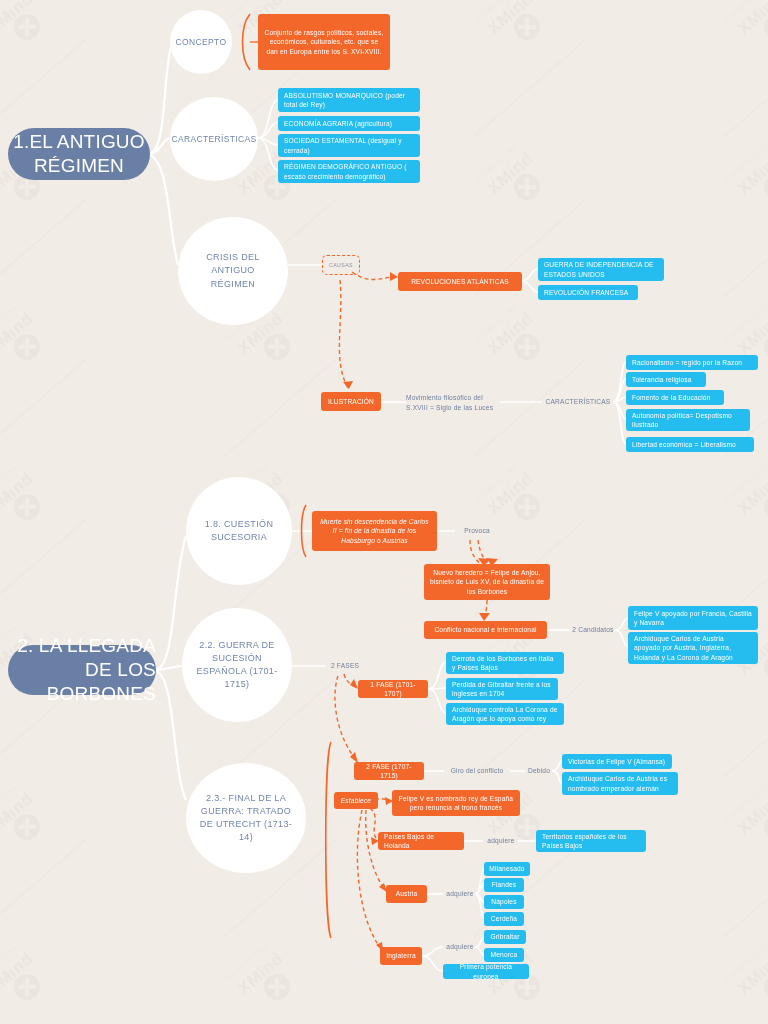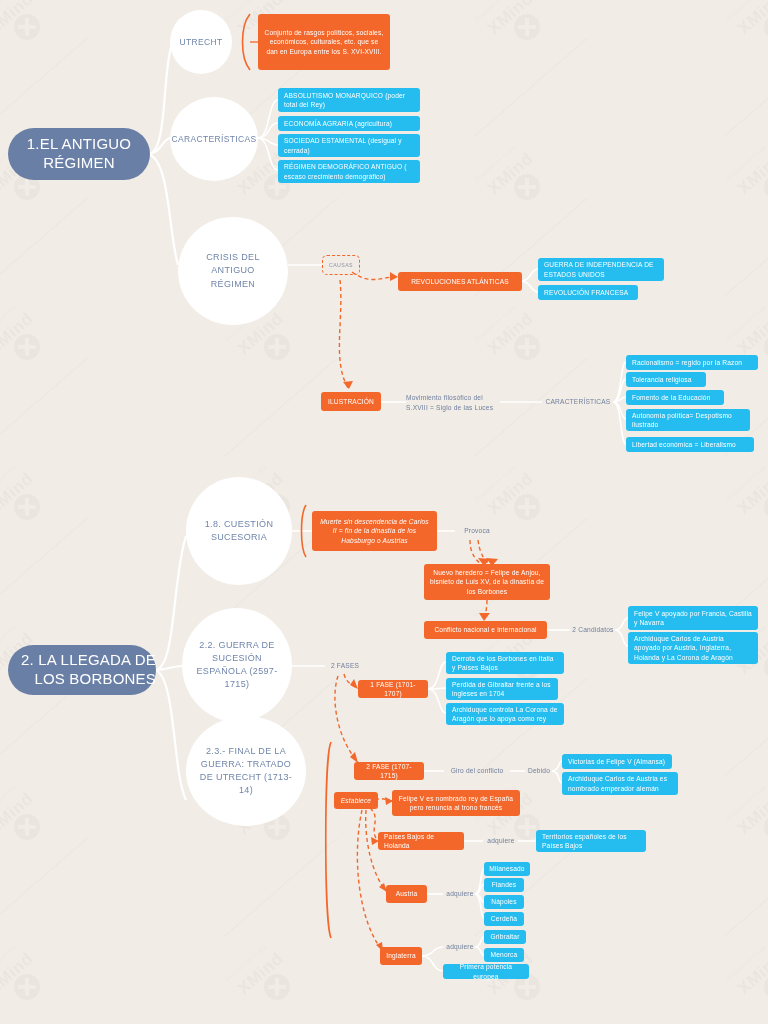--- a/index.html
+++ b/index.html
@@ -40,21 +40,21 @@
   svg.layer{position:absolute;left:0;top:0;width:768px;height:1024px;pointer-events:none;}
   #links-white{z-index:1;}
   #links-orange{z-index:3;}
 
   
   .node{position:absolute;box-sizing:border-box;z-index:4;}
 
   .root{
     background:#6a7fa6;color:#ffffff;border-radius:28px;
     display:flex;align-items:center;justify-content:center;text-align:center;
-    font-size:15px;line-height:1.25;letter-spacing:.2px;
+    font-size:19px;line-height:1.25;letter-spacing:.2px;
   }
 
   .circle{
     background:#ffffff;border-radius:50%;
     display:flex;align-items:center;justify-content:center;text-align:center;
     color:#7085ab;font-size:8.5px;line-height:1.45;letter-spacing:.35px;
     z-index:2;padding:0 10px;
   }
   .circle.sz2{font-size:9px;}
 
@@ -413,21 +413,21 @@
       <polygon points="379,841 371,837 372,845"></polygon>
       <polygon points="387,892 379,887 384,883"></polygon>
       <polygon points="383,951 376,945 382,942"></polygon>
       <polygon points="398,277 390,272 390,281"></polygon>
       <polygon points="349,389 343,382 353,381"></polygon>
     </g>
   </svg>
 
   <div class="node root" style="left:8px;top:128px;width:142px;height:52px;">1.EL ANTIGUO RÉGIMEN</div>
 
-  <div class="node circle" style="left:170px;top:10px;width:62px;height:64px;">UTRECHT</div>
+  <div class="node circle" style="left:170px;top:10px;width:62px;height:64px;">CONCEPTO</div>
 
   <div class="node box orange center" style="left:258px;top:14px;width:132px;height:56px;">Conjunto de rasgos  políticos, sociales, económicos, culturales, etc. que se dan en Europa entre los S. XVI-XVIII.</div>
 
   <div class="node circle" style="left:170px;top:97px;width:88px;height:84px;">CARACTERÍSTICAS</div>
 
   <div class="node box blue" style="left:278px;top:88px;width:142px;height:24px;">ABSOLUTISMO MONARQUICO (poder total del Rey)</div>
   <div class="node box blue" style="left:278px;top:116px;width:142px;height:15px;">ECONOMÍA AGRARIA (agricultura)</div>
   <div class="node box blue" style="left:278px;top:134px;width:142px;height:23px;">SOCIEDAD ESTAMENTAL (desigual y cerrada)</div>
   <div class="node box blue" style="left:278px;top:160px;width:142px;height:23px;">RÉGIMEN DEMOGRÁFICO ANTIGUO ( escaso crecimiento demográfico)</div>
 
@@ -462,39 +462,39 @@
 
   <div class="node box orange center" style="left:424px;top:564px;width:126px;height:36px;">Nuevo heredero = Felipe de Anjou, bisnieto de Luis XV, de la dinastía de los Borbones</div>
 
   <div class="node box orange center" style="left:424px;top:621px;width:123px;height:18px;">Conflicto nacional e internacional</div>
 
   <div class="node plain center" style="left:570px;top:623px;width:46px;height:14px;">2 Candidatos</div>
 
   <div class="node box blue" style="left:628px;top:606px;width:130px;height:24px;">Felipe V apoyado por Francia, Castilla y Navarra</div>
   <div class="node box blue" style="left:628px;top:632px;width:130px;height:32px;">Archiduque Carlos de Austria apoyado por Austria, Inglaterra, Holanda y La Corona de Aragón</div>
 
-  <div class="node circle sz2" style="left:182px;top:608px;width:110px;height:114px;">2.2. GUERRA DE SUCESIÓN ESPAÑOLA (2597-1715)</div>
+  <div class="node circle sz2" style="left:182px;top:608px;width:110px;height:114px;">2.2. GUERRA DE SUCESIÓN ESPAÑOLA (1701-1715)</div>
 
   <div class="node plain center" style="left:325px;top:659px;width:40px;height:14px;">2 FASES</div>
 
   <div class="node box orange center" style="left:358px;top:680px;width:70px;height:18px;">1 FASE (1701-1707)</div>
 
   <div class="node box blue" style="left:446px;top:652px;width:118px;height:22px;">Derrota de los Borbones en Italia y Países Bajos</div>
   <div class="node box blue" style="left:446px;top:678px;width:112px;height:22px;">Perdida de Gibraltar frente a los ingleses en 1704</div>
   <div class="node box blue" style="left:446px;top:703px;width:118px;height:22px;">Archiduque controla La Corona de Aragón que lo apoya como rey</div>
 
   <div class="node box orange center" style="left:354px;top:762px;width:70px;height:18px;">2 FASE (1707-1715)</div>
 
   <div class="node plain center" style="left:444px;top:764px;width:66px;height:14px;">Giro del conflicto</div>
   <div class="node plain center" style="left:525px;top:764px;width:28px;height:14px;">Debido</div>
 
   <div class="node box blue" style="left:562px;top:754px;width:110px;height:15px;">Victorias de Felipe V (Almansa)</div>
   <div class="node box blue" style="left:562px;top:772px;width:116px;height:23px;">Archiduque Carlos de Austria es nombrado emperador alemán</div>
 
-  <div class="node circle sz2" style="left:186px;top:716px;width:120px;height:110px;">2.3.- FINAL DE LA GUERRA: TRATADO DE UTRECHT (1713-14)</div>
+  <div class="node circle sz2" style="left:186px;top:763px;width:120px;height:110px;">2.3.- FINAL DE LA GUERRA: TRATADO DE UTRECHT (1713-14)</div>
 
   <div class="node box orange center italic" style="left:334px;top:792px;width:44px;height:17px;">Establece</div>
 
   <div class="node box orange center" style="left:392px;top:790px;width:128px;height:26px;">Felipe V es nombrado rey de España pero renuncia al trono francés</div>
 
   <div class="node box orange" style="left:378px;top:832px;width:86px;height:18px;">Países Bajos de Holanda</div>
   <div class="node plain center" style="left:483px;top:834px;width:36px;height:14px;">adquiere</div>
   <div class="node box blue" style="left:536px;top:830px;width:110px;height:22px;">Territorios españoles de los Países Bajos</div>
 
   <div class="node box orange center" style="left:386px;top:885px;width:41px;height:18px;">Austria</div>

